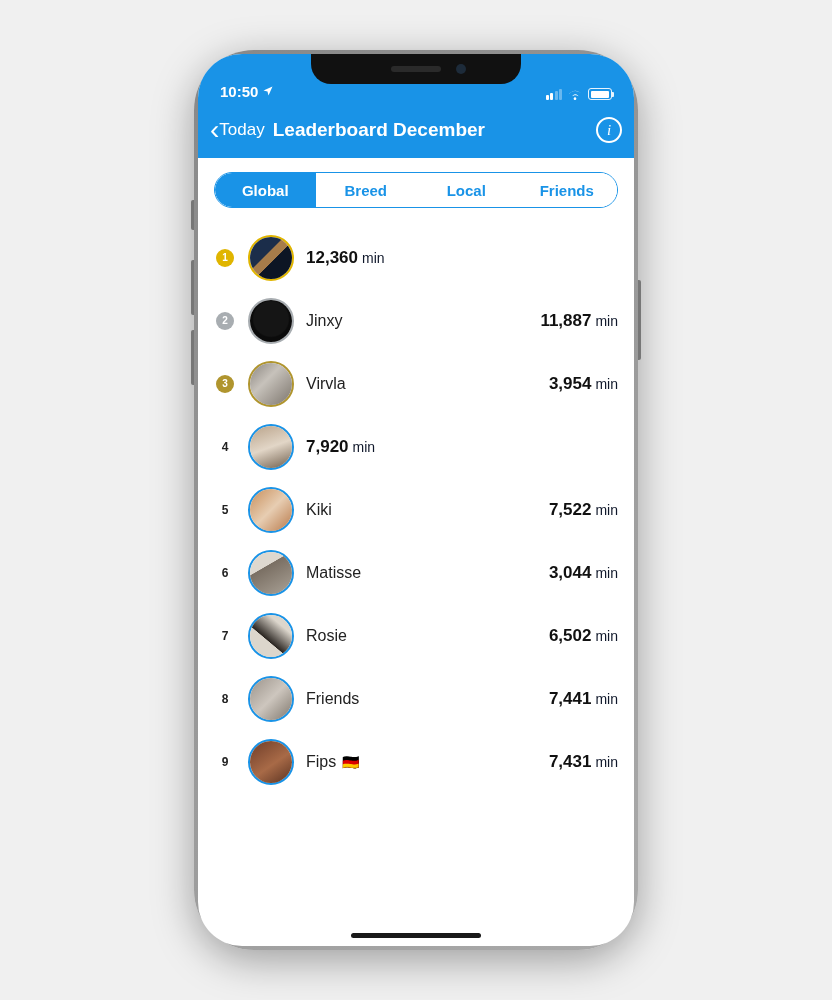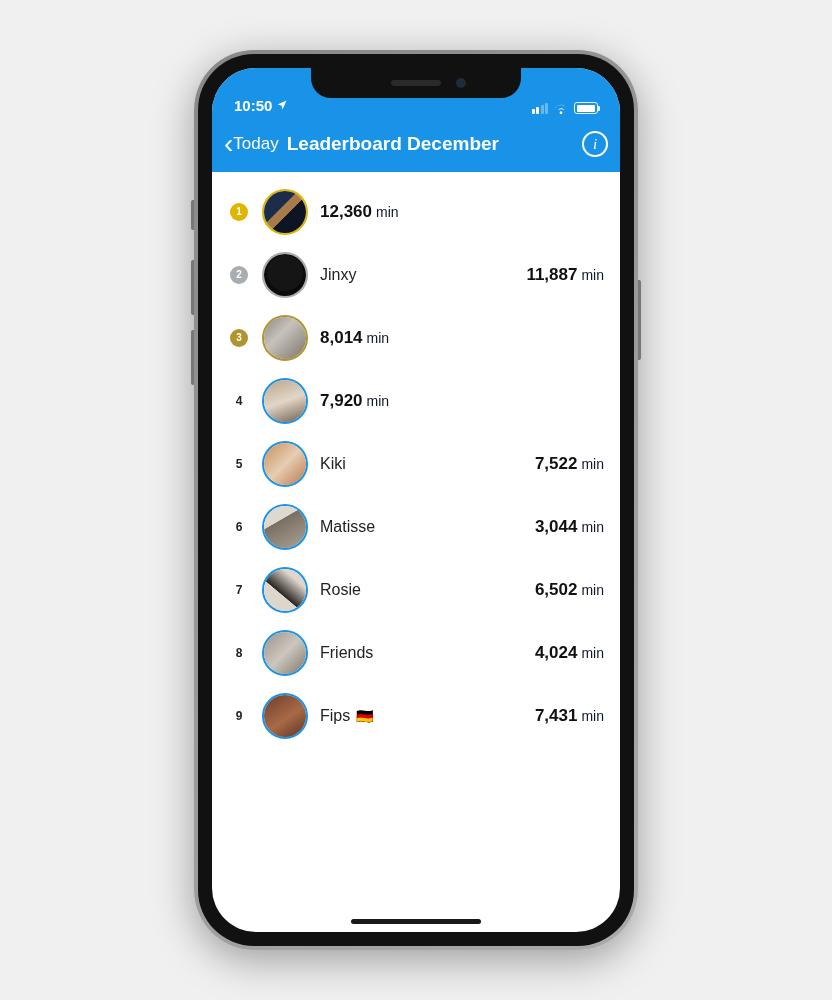--- a/index.html
+++ b/index.html
@@ -26,21 +26,20 @@
     border-radius: 60px;
     padding: 4px;
     box-shadow: 0 10px 40px rgba(0,0,0,.35);
     position: relative;
   }
   .phone-inner {
     width: 100%;
     height: 100%;
     border-radius: 56px;
     background: #111;
-    padding: 14px;
   }
   .screen {
     position: relative;
     width: 100%;
     height: 100%;
     background: #fff;
     border-radius: 44px;
     overflow: hidden;
   }
   
@@ -247,20 +246,28 @@
           <a class="back-btn">
             <span class="chev">‹</span>
             <span>Today</span>
           </a>
           <div class="nav-title">Leaderboard December</div>
           <div class="info-btn">
             <span>i</span>
           </div>
         </div>
 
+        <div class="tabs-wrap">
+          <div class="seg" id="seg">
+              <button class="active">Global</button>
+              <button>Breed</button>
+              <button>Local</button>
+              <button>Friends</button>
+            </div>
+        </div>
 
         <div class="list" id="list">
             <div class="row">
               <div class="rank">
                 <div class="medal ">1</div>
               </div>
               <div class="avatar gold-ring">
                 <div class="fake-img" style="background: linear-gradient(135deg, rgb(27, 45, 74) 40%, rgb(167, 124, 74) 41%, rgb(167, 124, 74) 55%, rgb(13, 21, 36) 56%);"></div>
               </div>
               <div><span class="value">12,360</span><span class="unit">min</span></div>
@@ -277,21 +284,24 @@
               </div>
               <div><span class="value">11,887</span><span class="unit">min</span></div>
             </div>
             <div class="row">
               <div class="rank">
                 <div class="medal bronze">3</div>
               </div>
               <div class="avatar bronze-ring">
                 <div class="fake-img" style="background: linear-gradient(135deg, rgb(138, 133, 127), rgb(199, 194, 187) 40%, rgb(123, 116, 108));"></div>
               </div>
-              <div><span class="value">8,014</span><span class="unit">min</span></div>
+              <div class="name">
+                <span>Virvla</span>
+              </div>
+              <div><span class="value">3,954</span><span class="unit">min</span></div>
             </div>
             <div class="row">
               <div class="rank">4</div>
               <div class="avatar ">
                 <div class="fake-img" style="background: linear-gradient(160deg, rgb(185, 163, 138), rgb(226, 214, 199) 50%, rgb(111, 94, 76));"></div>
               </div>
               <div><span class="value">7,920</span><span class="unit">min</span></div>
             </div>
             <div class="row">
               <div class="rank">5</div>
@@ -324,21 +334,21 @@
               <div><span class="value">6,502</span><span class="unit">min</span></div>
             </div>
             <div class="row">
               <div class="rank">8</div>
               <div class="avatar ">
                 <div class="fake-img" style="background: linear-gradient(135deg, rgb(155, 147, 138), rgb(205, 198, 190) 50%, rgb(127, 119, 109));"></div>
               </div>
               <div class="name">
                 <span>Friends</span>
               </div>
-              <div><span class="value">4,024</span><span class="unit">min</span></div>
+              <div><span class="value">7,441</span><span class="unit">min</span></div>
             </div>
             <div class="row">
               <div class="rank">9</div>
               <div class="avatar ">
                 <div class="fake-img" style="background: linear-gradient(145deg, rgb(111, 61, 41), rgb(168, 106, 71) 55%, rgb(90, 50, 33));"></div>
               </div>
               <div class="name">
                 <span>Fips</span>
                 <span class="flag">🇩🇪</span>
               </div>

